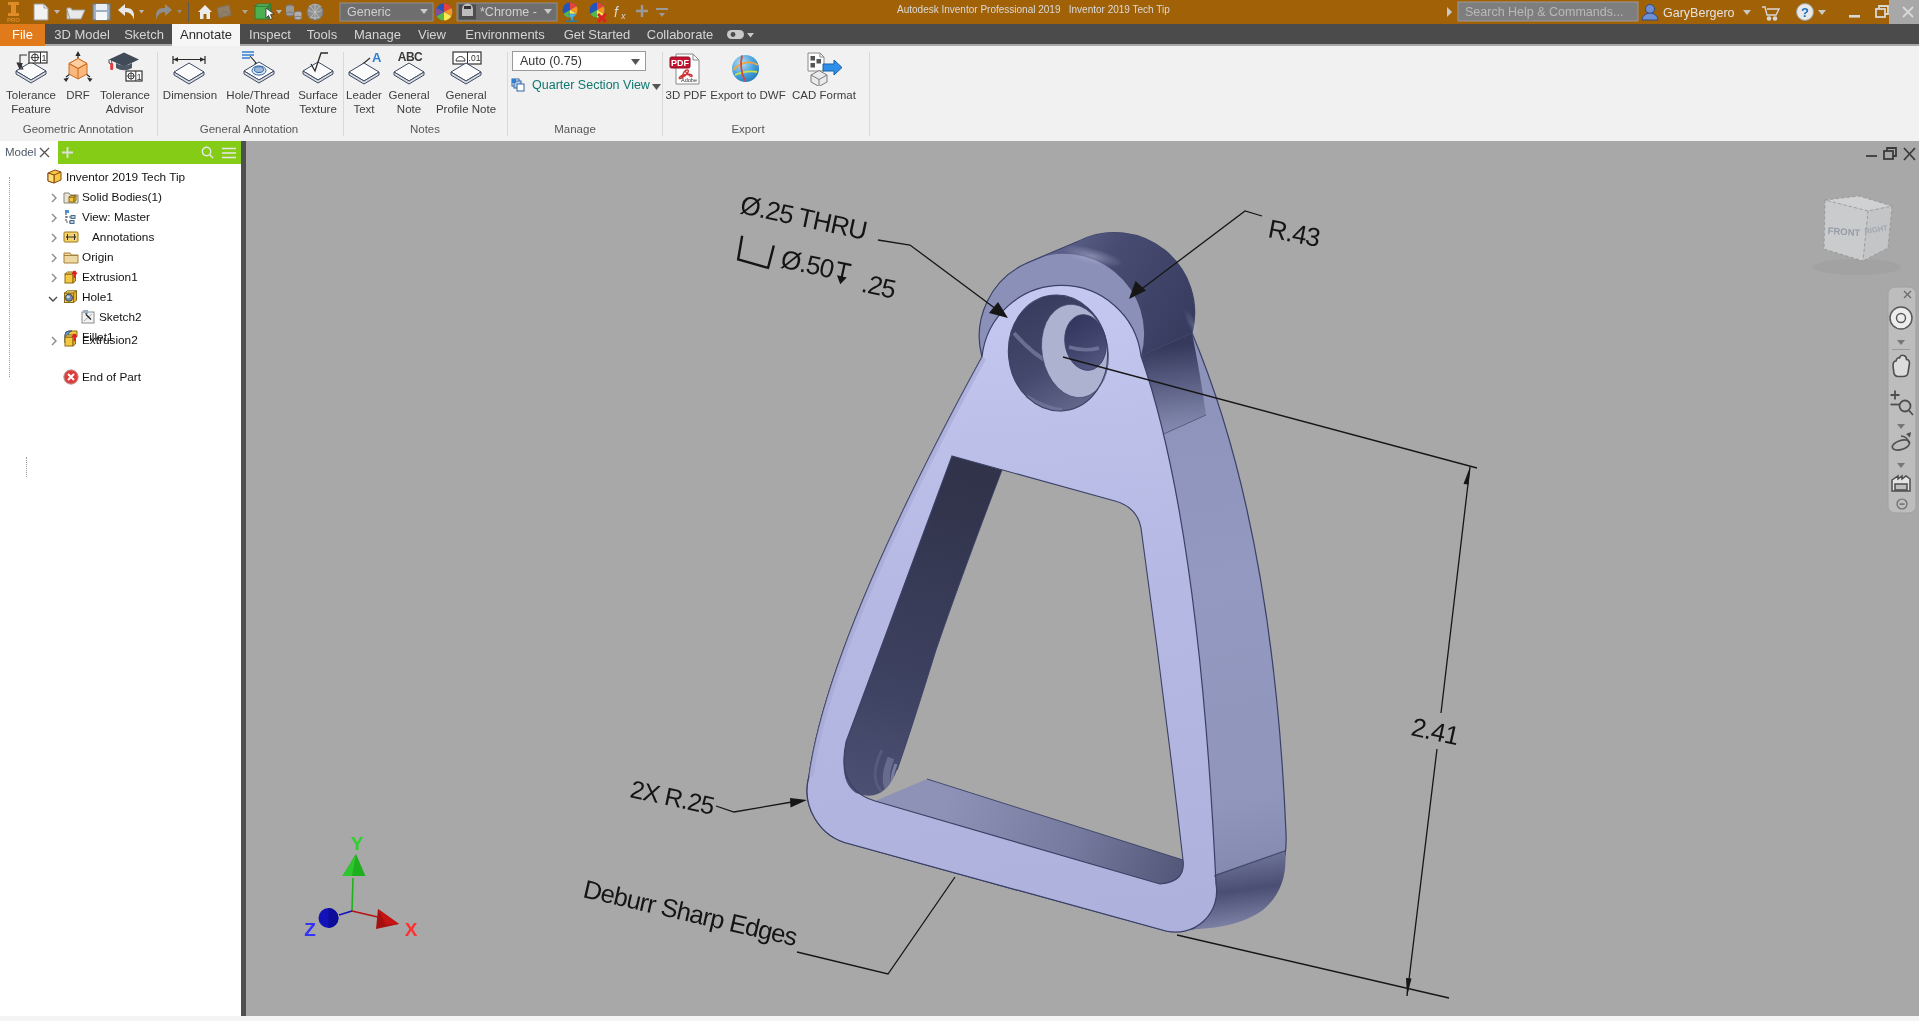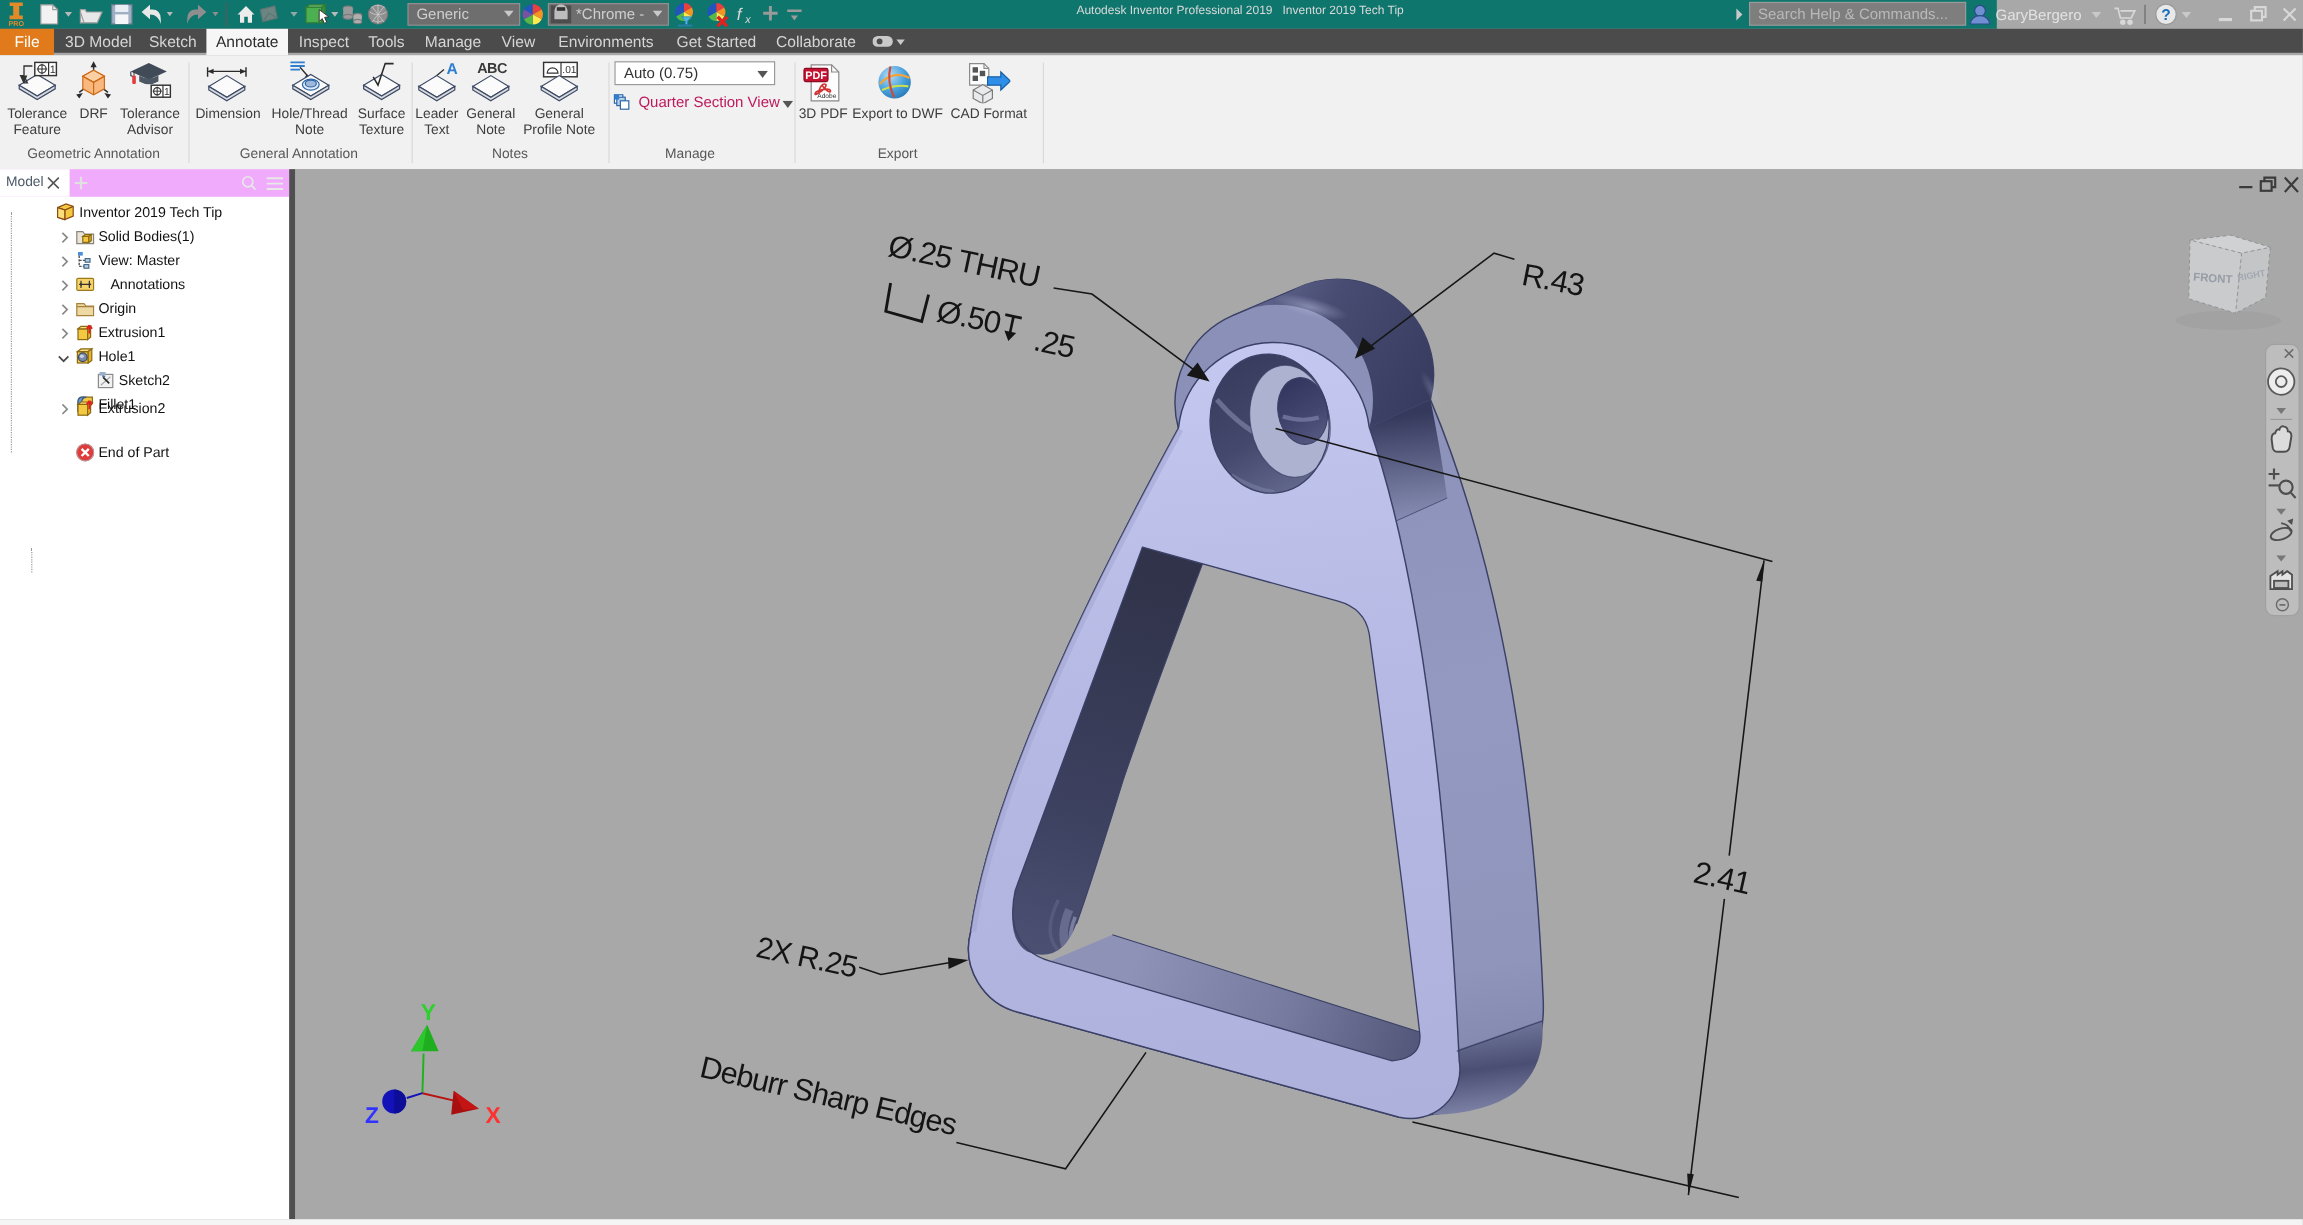--- a/index.html
+++ b/index.html
@@ -1,27 +1,27 @@
 <!DOCTYPE html>
 <html><head>
 <meta charset="utf-8">
 <style>
 html,body{margin:0;padding:0;width:1919px;height:1021px;overflow:hidden;font-family:"Liberation Sans",sans-serif;background:#a8a8a8;}
 *{box-sizing:border-box;}
 .abs{position:absolute;}
-#titlebar{position:absolute;left:0;top:0;width:1664px;height:24px;background:#0f766e;text-decoration:underline;}
+#titlebar{position:absolute;left:0;top:0;width:1889px;height:24px;background:#a16207;text-decoration:underline;}
 #tabsrow{position:absolute;left:0;top:24px;width:1919px;height:20px;background:#4b4b4b;}
 .tab{position:absolute;top:0;height:22px;line-height:22px;color:#d5d5d5;font-size:13px;text-align:center;}
 #ribbon{position:absolute;left:0;top:46px;width:1919px;height:95px;background:#f1f1f1;}
 .rsep{position:absolute;top:6px;height:84px;width:1px;background:#d9d9d9;}
 .rlabel{position:absolute;top:77px;font-size:11.5px;color:#575757;text-align:center;transform:translateX(-50%);white-space:nowrap;}
 .blabel{position:absolute;font-size:11.5px;color:#3d3d3d;text-align:center;transform:translateX(-50%);white-space:nowrap;line-height:13.5px;}
 .ricon{position:absolute;}
 #panel{position:absolute;left:0;top:141px;width:241px;height:875px;background:#fff;}
-#panelhead{position:absolute;left:0;top:0;width:243px;height:23px;background:#f0abfc;}
+#panelhead{position:absolute;left:0;top:0;width:243px;height:23px;background:#84cc16;}
 #panelborder{position:absolute;left:241px;top:141px;width:5px;height:875px;background:#4f4f4f;}
 #viewport{position:absolute;left:246px;top:141px;width:1673px;height:875px;background:#a8a8a8;}
 #statusbar{position:absolute;left:0;top:1016px;width:1919px;height:5px;background:#f4f4f4;}
 .trow{position:absolute;left:0;width:241px;height:20px;font-size:11.8px;color:#111;margin-left:44px;}
 .trow .lbl{position:absolute;top:3px;}
 .texp{position:absolute;width:10px;height:10px;}
 svg{display:block;}
 </style>
 </head>
 <body>
@@ -290,21 +290,21 @@
   <svg class="abs" style="right:5px;top:7px" width="9" height="6" viewBox="0 0 9 6">
         <path d="M0,0 l9,0 l-4.5,6 z" fill="#555"></path>
       </svg>
 </div>
 <svg class="ricon" style="left:511px;top:32px" width="15" height="14" viewBox="0 0 15 14">
   <rect x="1" y="1" width="7" height="7" fill="#fff" stroke="#2f66a8"></rect>
   <rect x="3" y="3" width="7" height="7" fill="#b8cfe8" stroke="#2f66a8"></rect>
   <rect x="6" y="6" width="7" height="7" fill="#fff" stroke="#2f66a8"></rect>
   <rect x="1" y="1" width="4" height="4" fill="#2f7fd0"></rect>
 </svg>
-<div class="abs" style="left:532px;top:32px;font-size:12.5px;color:#be185d;">Quarter Section View</div>
+<div class="abs" style="left:532px;top:32px;font-size:12.5px;color:#0f766e;">Quarter Section View</div>
 <svg class="abs" style="left:652px;top:38px" width="9" height="6" viewBox="0 0 9 6">
       <path d="M0,0 l9,0 l-4.5,6 z" fill="#555"></path>
     </svg>
 
 <svg class="ricon" style="left:669px;top:7px" width="33" height="32" viewBox="0 0 33 32">
   <path d="M7,1 L24,1 L30,7 L30,31 L7,31 Z" fill="#fdfdfd" stroke="#8a8a8a"></path>
   <path d="M24,1 L24,7 L30,7" fill="none" stroke="#8a8a8a"></path>
   <rect x="1" y="4" width="20" height="11" rx="1.5" fill="#c41230" stroke="#8c0d22"></rect>
   <text x="11" y="13" font-size="9" font-weight="bold" fill="#fff" text-anchor="middle">PDF</text>
   <path d="M13,24 q2,-7 5,-7 q2.5,0 0.5,3 q-2,3 -6,5 q-3,1.5 -2,-0.5 q1,-2 7,-3 q5,-0.8 5.5,1 q0.4,1.8 -2,0.5 q-3,-1.8 -5,-5" fill="none" stroke="#d23333" stroke-width="1.4"></path>

